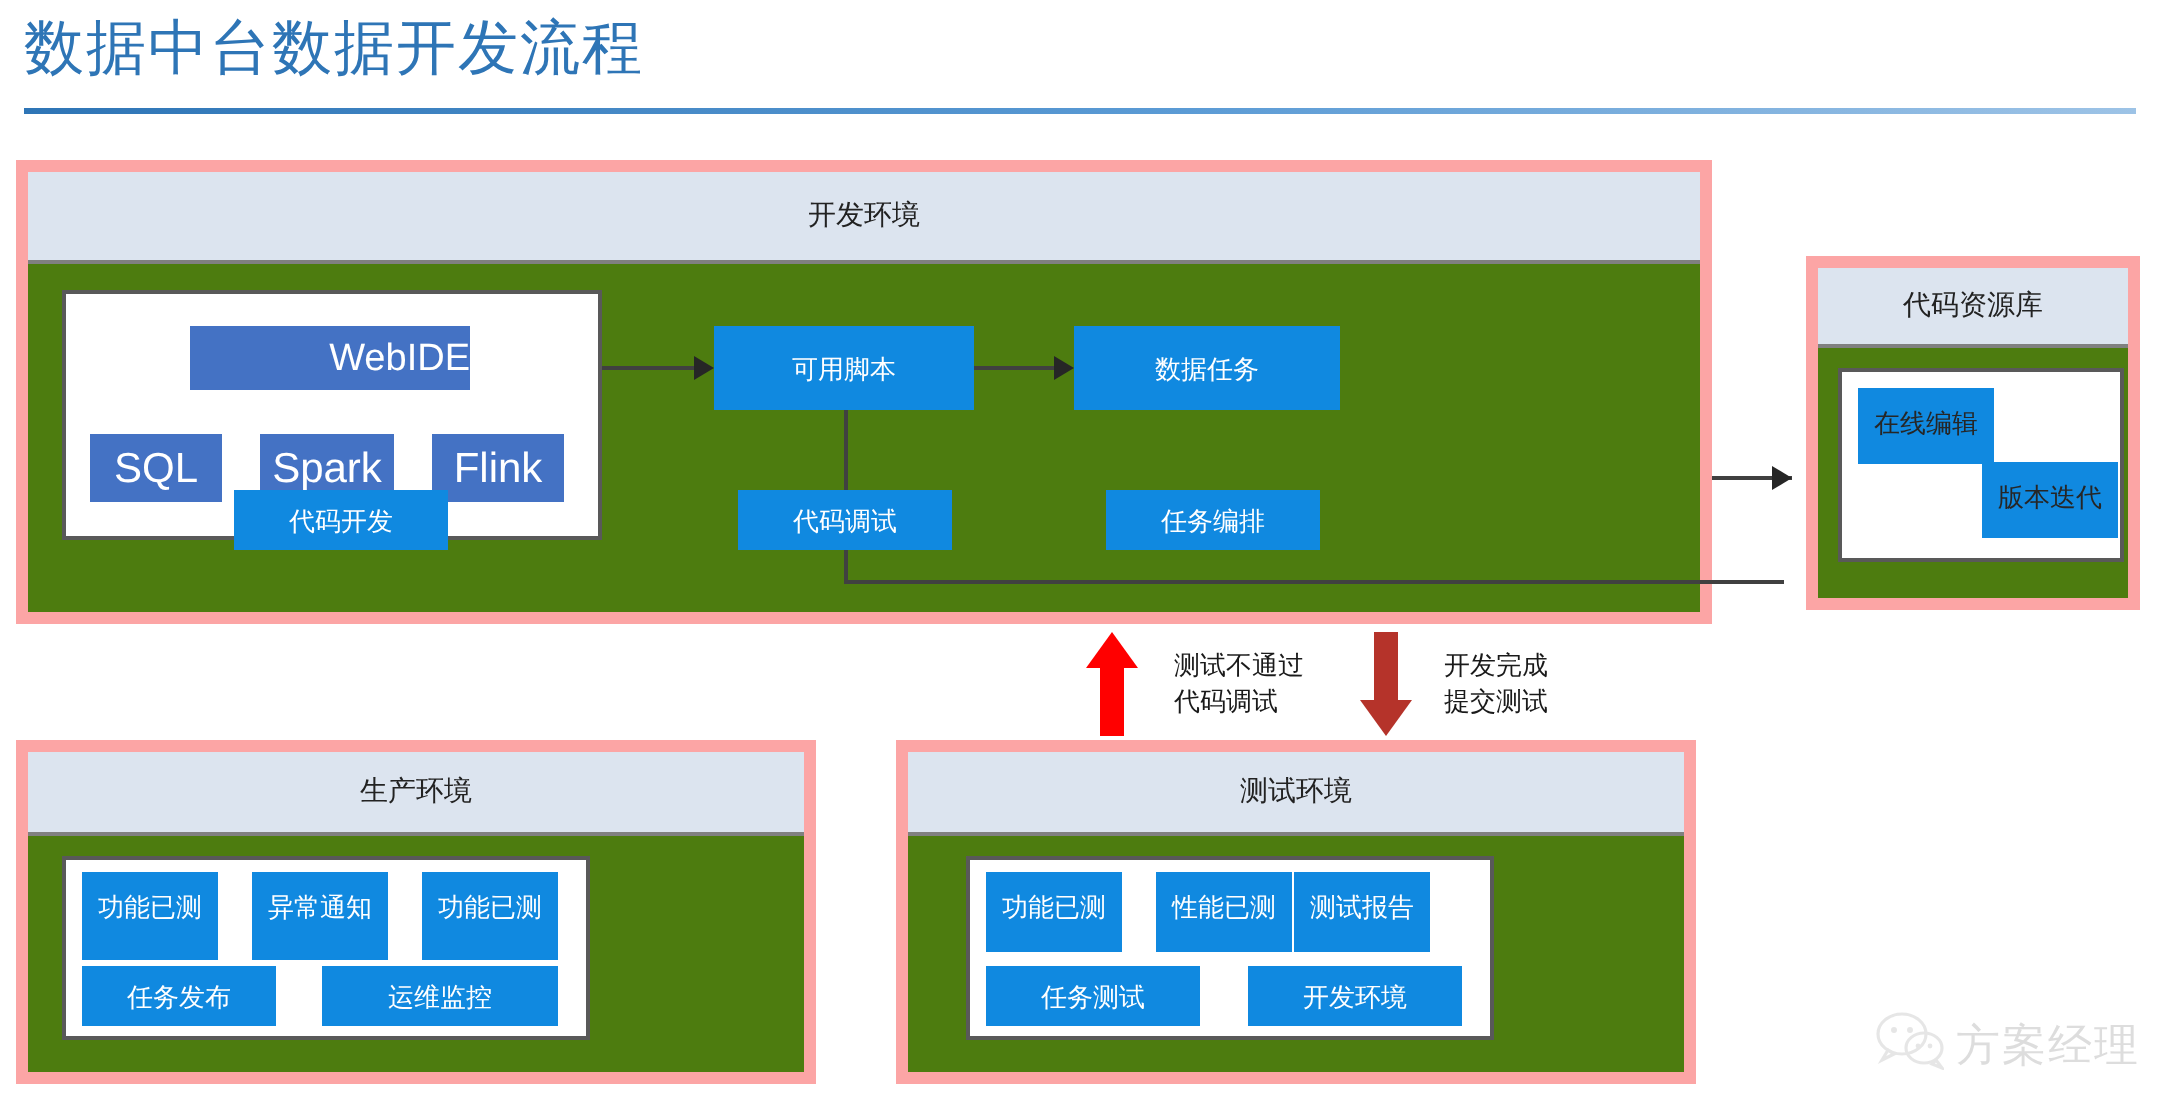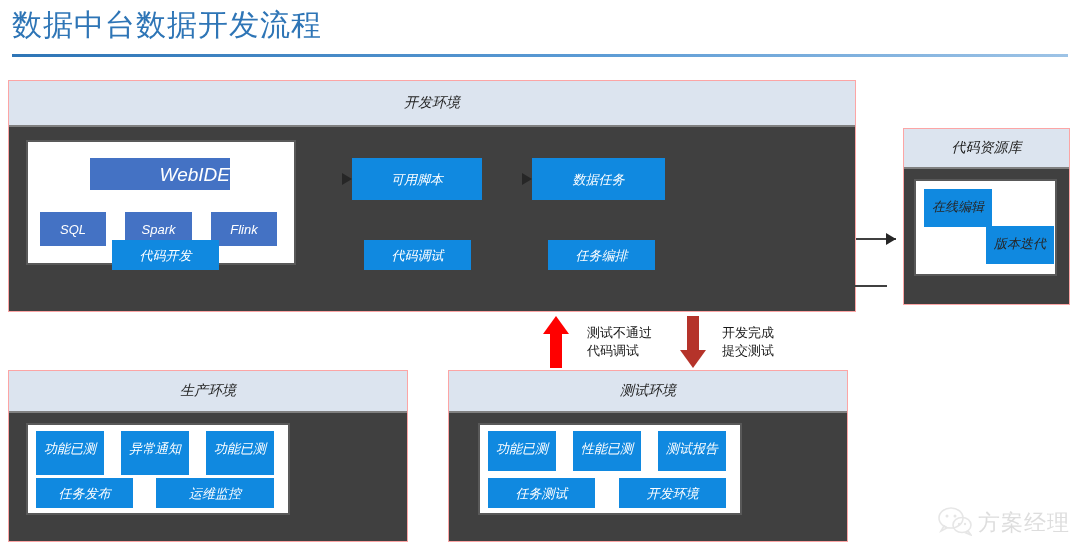--- a/index.html
+++ b/index.html
@@ -33,24 +33,23 @@
     left: 12px;
     top: 54px;
     width: 1056px;
     height: 3px;
     background: linear-gradient(to right, #2E75B6 0%, #5B9BD5 55%, #9DC3E6 100%);
   }
 
   
   .panel {
     position: absolute;
-    border: 1px solid #fca5a5;
-    background: #404040;
-    box-sizing: border-box;
-    font-style: italic;
+    border: 6px solid #fca5a5;
+    background: #4d7c0f;
+    box-sizing: border-box;
   }
   .panel-header {
     background: #DCE4EF;
     border-bottom: 2px solid #808080;
     box-sizing: border-box;
     display: flex;
     align-items: center;
     justify-content: center;
     font-family: "Liberation Serif", "DejaVu Serif", serif;
     font-size: 14px;
@@ -82,21 +81,21 @@
     font-size: 13px;
     line-height: 17px;
     background: #1089E0;
   }
   .chip.ide {
     background: #4472C4;
     font-family: "Liberation Sans", "DejaVu Sans", sans-serif;
     color: #ffffff;
   }
   .chip.ide.big { font-size: 19px; justify-content: flex-end; }
-  .chip.ide.small { font-size: 13px; }
+  .chip.ide.small { font-size: 21px; }
 
   
   .chip.overflow {
     align-items: flex-start;
     padding-top: 9px;
     overflow: visible;
   }
   .chip.overflow span {
     display: block;
     width: 100%;
@@ -295,21 +294,21 @@
   </div>
   <div class="panel-body" style="height:130px;">
     <div class="group-box" style="left:29px; top:10px; width:264px; height:92px;">
 
       <div class="chip overflow" style="left:8px; top:6px; width:68px; height:40px;">
         <span>功能已测</span>
       </div>
       <div class="chip overflow" style="left:93px; top:6px; width:68px; height:40px;">
         <span>性能已测</span>
       </div>
-      <div class="chip overflow" style="left:178px; top:6px; width:68px; height:40px;">
+      <div class="chip overflow" style="left:162px; top:6px; width:68px; height:40px;">
         <span>测试报告</span>
       </div>
 
       <div class="chip" style="left:8px; top:53px; width:107px; height:30px;">
         <span>任务测试</span>
       </div>
       <div class="chip" style="left:139px; top:53px; width:107px; height:30px;">
         <span>开发环境</span>
       </div>
     </div>

